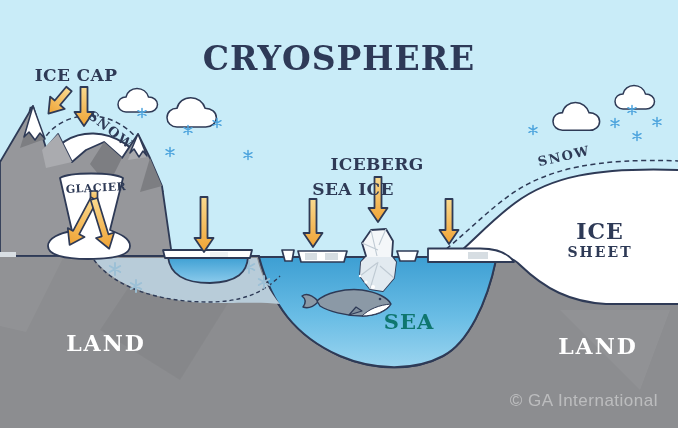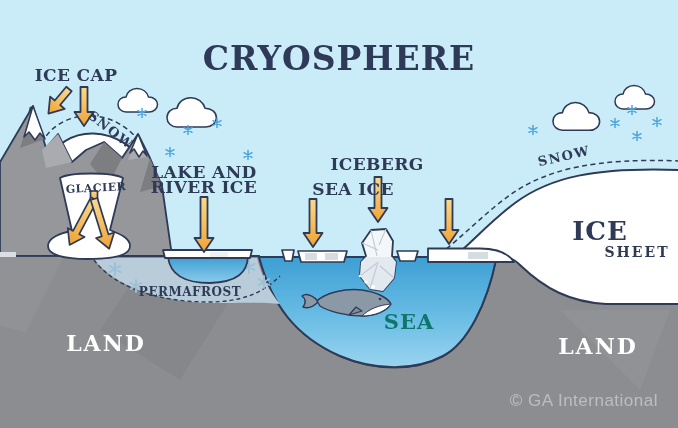--- a/index.html
+++ b/index.html
@@ -10,21 +10,21 @@
   .stage svg{position:absolute;left:0;top:0;}
   .lbl{
     position:absolute;transform:translate(-50%,-50%);
     font-weight:bold;font-size:17px;letter-spacing:.4px;
     color:#2e3a56;white-space:nowrap;text-align:center;line-height:15px;
   }
   .lbl.rot-snow-l{transform:translate(-50%,-50%) rotate(38deg);font-size:13px;letter-spacing:1.5px;}
   .lbl.rot-snow-r{transform:translate(-50%,-50%) rotate(-13deg);font-size:13px;letter-spacing:1.5px;}
   .lbl.glacier{font-size:11px;letter-spacing:.5px;transform:translate(-50%,-50%) rotate(-3deg);}
   .lbl.permafrost{font-size:12px;letter-spacing:.5px;}
-  .lbl.ice-big{font-size:26px;letter-spacing:1px;}
+  .lbl.ice-big{font-size:22px;letter-spacing:1px;}
   .lbl.sheet{font-size:14px;letter-spacing:2px;}
   .lbl.white-big{color:#ffffff;font-size:22px;letter-spacing:2px;}
   .lbl.sea-lbl{color:#0f766e;font-size:21px;letter-spacing:1px;}
   .title{
     position:absolute;top:39px;left:0;width:100%;text-align:center;
     font-weight:bold;font-size:33px;letter-spacing:1px;color:#2e3a58;
   }
   .watermark{
     position:absolute;top:391px;right:20px;
     font-family:"Liberation Sans",sans-serif;font-size:17px;
@@ -176,33 +176,28 @@
     <path d="M445.5,199 L452.5,199 L452.5,230 L458.5,230 L449,244 L439.5,230 L445.5,230 Z"></path>
   </g>
 </svg>
 
 <div class="title">CRYOSPHERE</div>
 
 <div class="lbl" style="left:76px;top:75px;">ICE CAP</div>
 <div class="lbl rot-snow-l" style="left:111px;top:130px;">SNOW</div>
 <div class="lbl glacier" style="left:96px;top:188px;">GLACIER</div>
 
-<div class="lbl" style="left:204px;top:180px;">
-  <span style="display:block">LAKE AND</span>
-  <span style="display:block">RIVER ICE</span>
-</div>
 
 <div class="lbl" style="left:313px;top:189px;margin-left:40px;">SEA ICE</div>
 <div class="lbl" style="left:377px;top:164px;">ICEBERG</div>
 <div class="lbl rot-snow-r" style="left:564px;top:156px;">SNOW</div>
 
 <div class="lbl ice-big" style="left:600px;top:231px;">ICE</div>
-<div class="lbl sheet" style="left:600px;top:252px;margin-left:37px;">SHEET</div>
-
-<div class="lbl permafrost" style="left:190px;top:292px;">PERMAFROST</div>
+<div class="lbl sheet" style="left:600px;top:252px;">SHEET</div>
+
 
 <div class="lbl white-big" style="left:106px;top:343px;">LAND</div>
 <div class="lbl sea-lbl" style="left:409px;top:321px;">SEA</div>
 <div class="lbl white-big" style="left:598px;top:346px;">LAND</div>
 
 <div class="watermark">© GA International</div>
 
 </div>
 
 </body></html>

